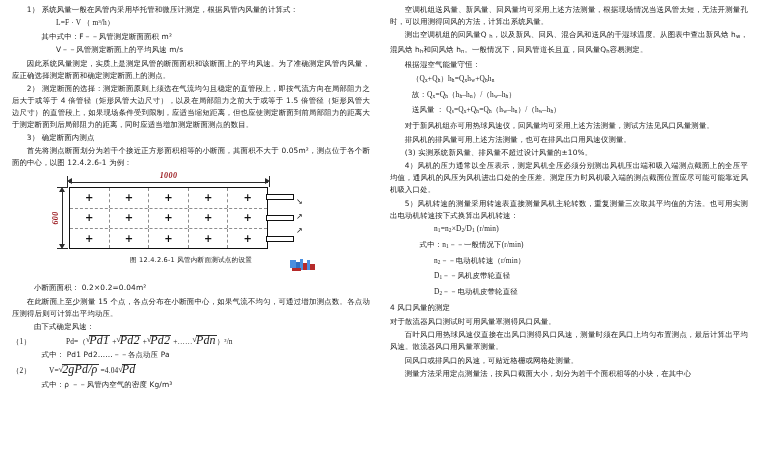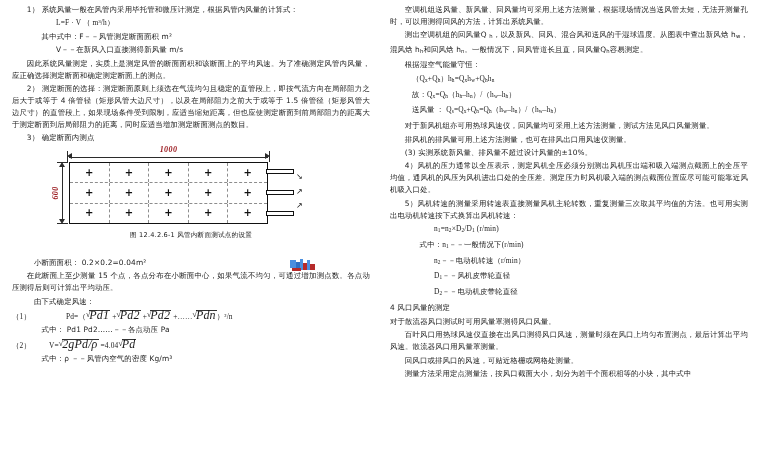--- a/index.html
+++ b/index.html
@@ -254,24 +254,25 @@
 </head>
 <body>
 
 <div id="page">
 
   <div class="column col-left">
 
     <p class="para indent2">1）  系统风量一般在风管内采用毕托管和微压计测定，根据风管内风量的计算式：</p>
     <p class="para indent6 formula">L=F · V  （  m³/h）</p>
     <p class="para indent4">其中式中：F－－风管测定断面面积 m²</p>
-    <p class="para indent6">V－－在新风入口直接测得新风量 m/s</p>
+    <p class="para indent6">V－－风管测定断面上的平均风速 m/s</p>
     <p class="para indent2">因此系统风量测定，实质上是测定风管的断面面积和该断面上的平均风速。为了准确测定风管内风量，应正确选择测定断面和确定测定断面上的测点。</p>
     <p class="para indent2">2） 测定断面的选择：测定断面原则上须选在气流均匀且稳定的直管段上，即按气流方向在局部阻力之后大于或等于 4 倍管径（矩形风管大边尺寸），以及在局部阻力之前大于或等于 1.5 倍管径（矩形风管大边尺寸）的直管段上，如果现场条件受到限制，应适当缩短距离，但也应使测定断面到前局部阻力的距离大于测定断面到后局部阻力的距离，同时应适当增加测定断面测点的数目。</p>
     <p class="para indent2">3） 确定断面内测点</p>
+    <p class="para indent2">首先将测点断面划分为若干个接近正方形面积相等的小断面，其面积不大于 0.05m²，测点位于各个断面的中心，以图 12.4.2.6-1 为例：</p>
 
     <div class="figure-wrap">
       <div class="figure">
 
         <div class="dim-top">
           <span class="tick-l"></span>
           <span class="tick-r"></span>
           <span class="line"></span>
           <span class="cap-l"></span>
           <span class="cap-r"></span>
@@ -356,21 +357,21 @@
     <p class="para indent2">5）风机转速的测量采用转速表直接测量风机主轮转数，重复测量三次取其平均值的方法。也可用实测出电动机转速按下式换算出风机转速：</p>
     <p class="para indent6 formula"><span>n</span><span class="sub">1</span><span>=n</span><span class="sub">2</span><span>×D</span><span class="sub">2</span><span>/D</span><span class="sub">1</span><span>    (r/min)</span></p>
     <p class="para indent4 formula"><span>式中：n</span><span class="sub">1</span><span>－－一般情况下(r/min)</span></p>
     <p class="para indent6 formula"><span>n</span><span class="sub">2</span><span>－－电动机转速（r/min）</span></p>
     <p class="para indent6 formula"><span>D</span><span class="sub">1</span><span>－－风机皮带轮直径</span></p>
     <p class="para indent6 formula"><span>D</span><span class="sub">2</span><span>－－电动机皮带轮直径</span></p>
     <p class="para noindent" style="margin-top:2px;">4  风口风量的测定</p>
     <p class="para noindent">对于散流器风口测试时可用风量罩测得风口风量。</p>
     <p class="para indent2">百叶风口用热球风速仪直接在出风口测得风口风速，测量时须在风口上均匀布置测点，最后计算出平均风速。散流器风口用风量罩测量。</p>
     <p class="para indent2">回风口或排风口的风速，可贴近格栅或网格处测量。</p>
-    <p class="para indent2">测量方法采用定点测量法，按风口截面大小，划分为若干个面积相等的小块，其中式中</p>
+    <p class="para indent2">测量方法采用定点测量法，按风口截面大小，划分为若干个面积相等的小块，在其中心</p>
   </div>
 
   <div class="logo">
     <span class="blk" style="left:0;   top:1px;  width:6px;  height:8px;  background:#4a8fe0;"></span>
     <span class="blk" style="left:6px; top:3px;  width:4px;  height:7px;  background:#2e6fc4;"></span>
     <span class="blk" style="left:10px;top:0px;  width:3px;  height:11px; background:#4a8fe0;"></span>
     <span class="blk" style="left:13px;top:4px;  width:4px;  height:7px;  background:#b62a2a;"></span>
     <span class="blk" style="left:17px;top:1px;  width:3px;  height:10px; background:#4a8fe0;"></span>
     <span class="blk" style="left:20px;top:5px;  width:5px;  height:6px;  background:#b62a2a;"></span>
     <span class="blk" style="left:2px; top:9px;  width:9px;  height:3px;  background:#b62a2a;"></span>

